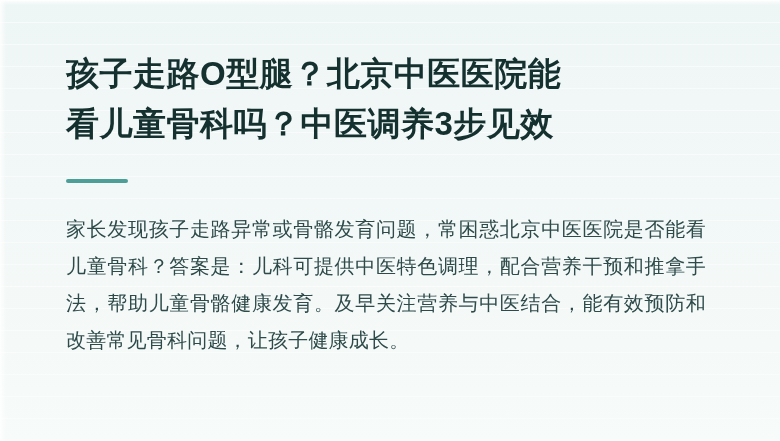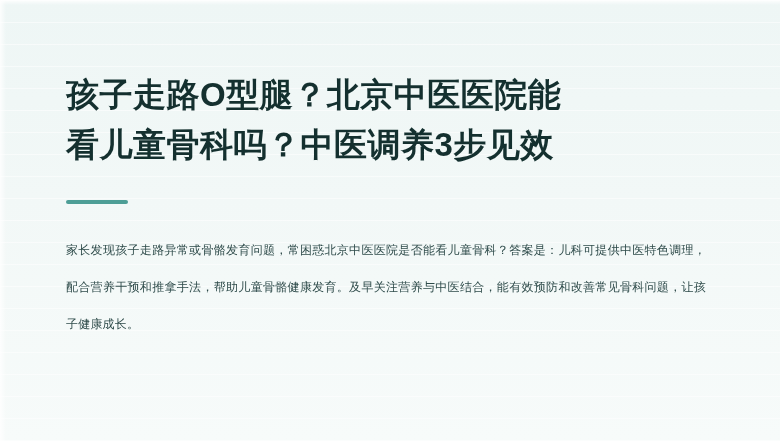--- a/index.html
+++ b/index.html
@@ -43,42 +43,42 @@
   }
   .edge-top {
     position: absolute;
     left: 0; right: 0; top: 0;
     height: 5px;
     background: linear-gradient(180deg, rgba(255,255,255,0.9), rgba(255,255,255,0));
     pointer-events: none;
   }
   .content {
     position: relative;
-    padding: 48px 66px 0 66px;
+    padding: 27px 66px 0 66px;
   }
   .title {
     color: #14302f;
     font-size: 33px;
     font-weight: bold;
     line-height: 50px;
     letter-spacing: 0.5px;
     max-width: 640px;
     white-space: pre-line;
   }
   .divider {
     margin-top: 30px;
     width: 62px;
     height: 4px;
     border-radius: 2px;
     background: #4d9e96;
   }
   .body-text {
     margin-top: 28px;
     color: #2e4b4a;
-    font-size: 12px;
+    font-size: 20px;
     line-height: 37px;
     letter-spacing: 0.2px;
     max-width: 640px;
     text-align: justify;
   }
 </style>
 </head>
 <body>
 
 <div class="card">

